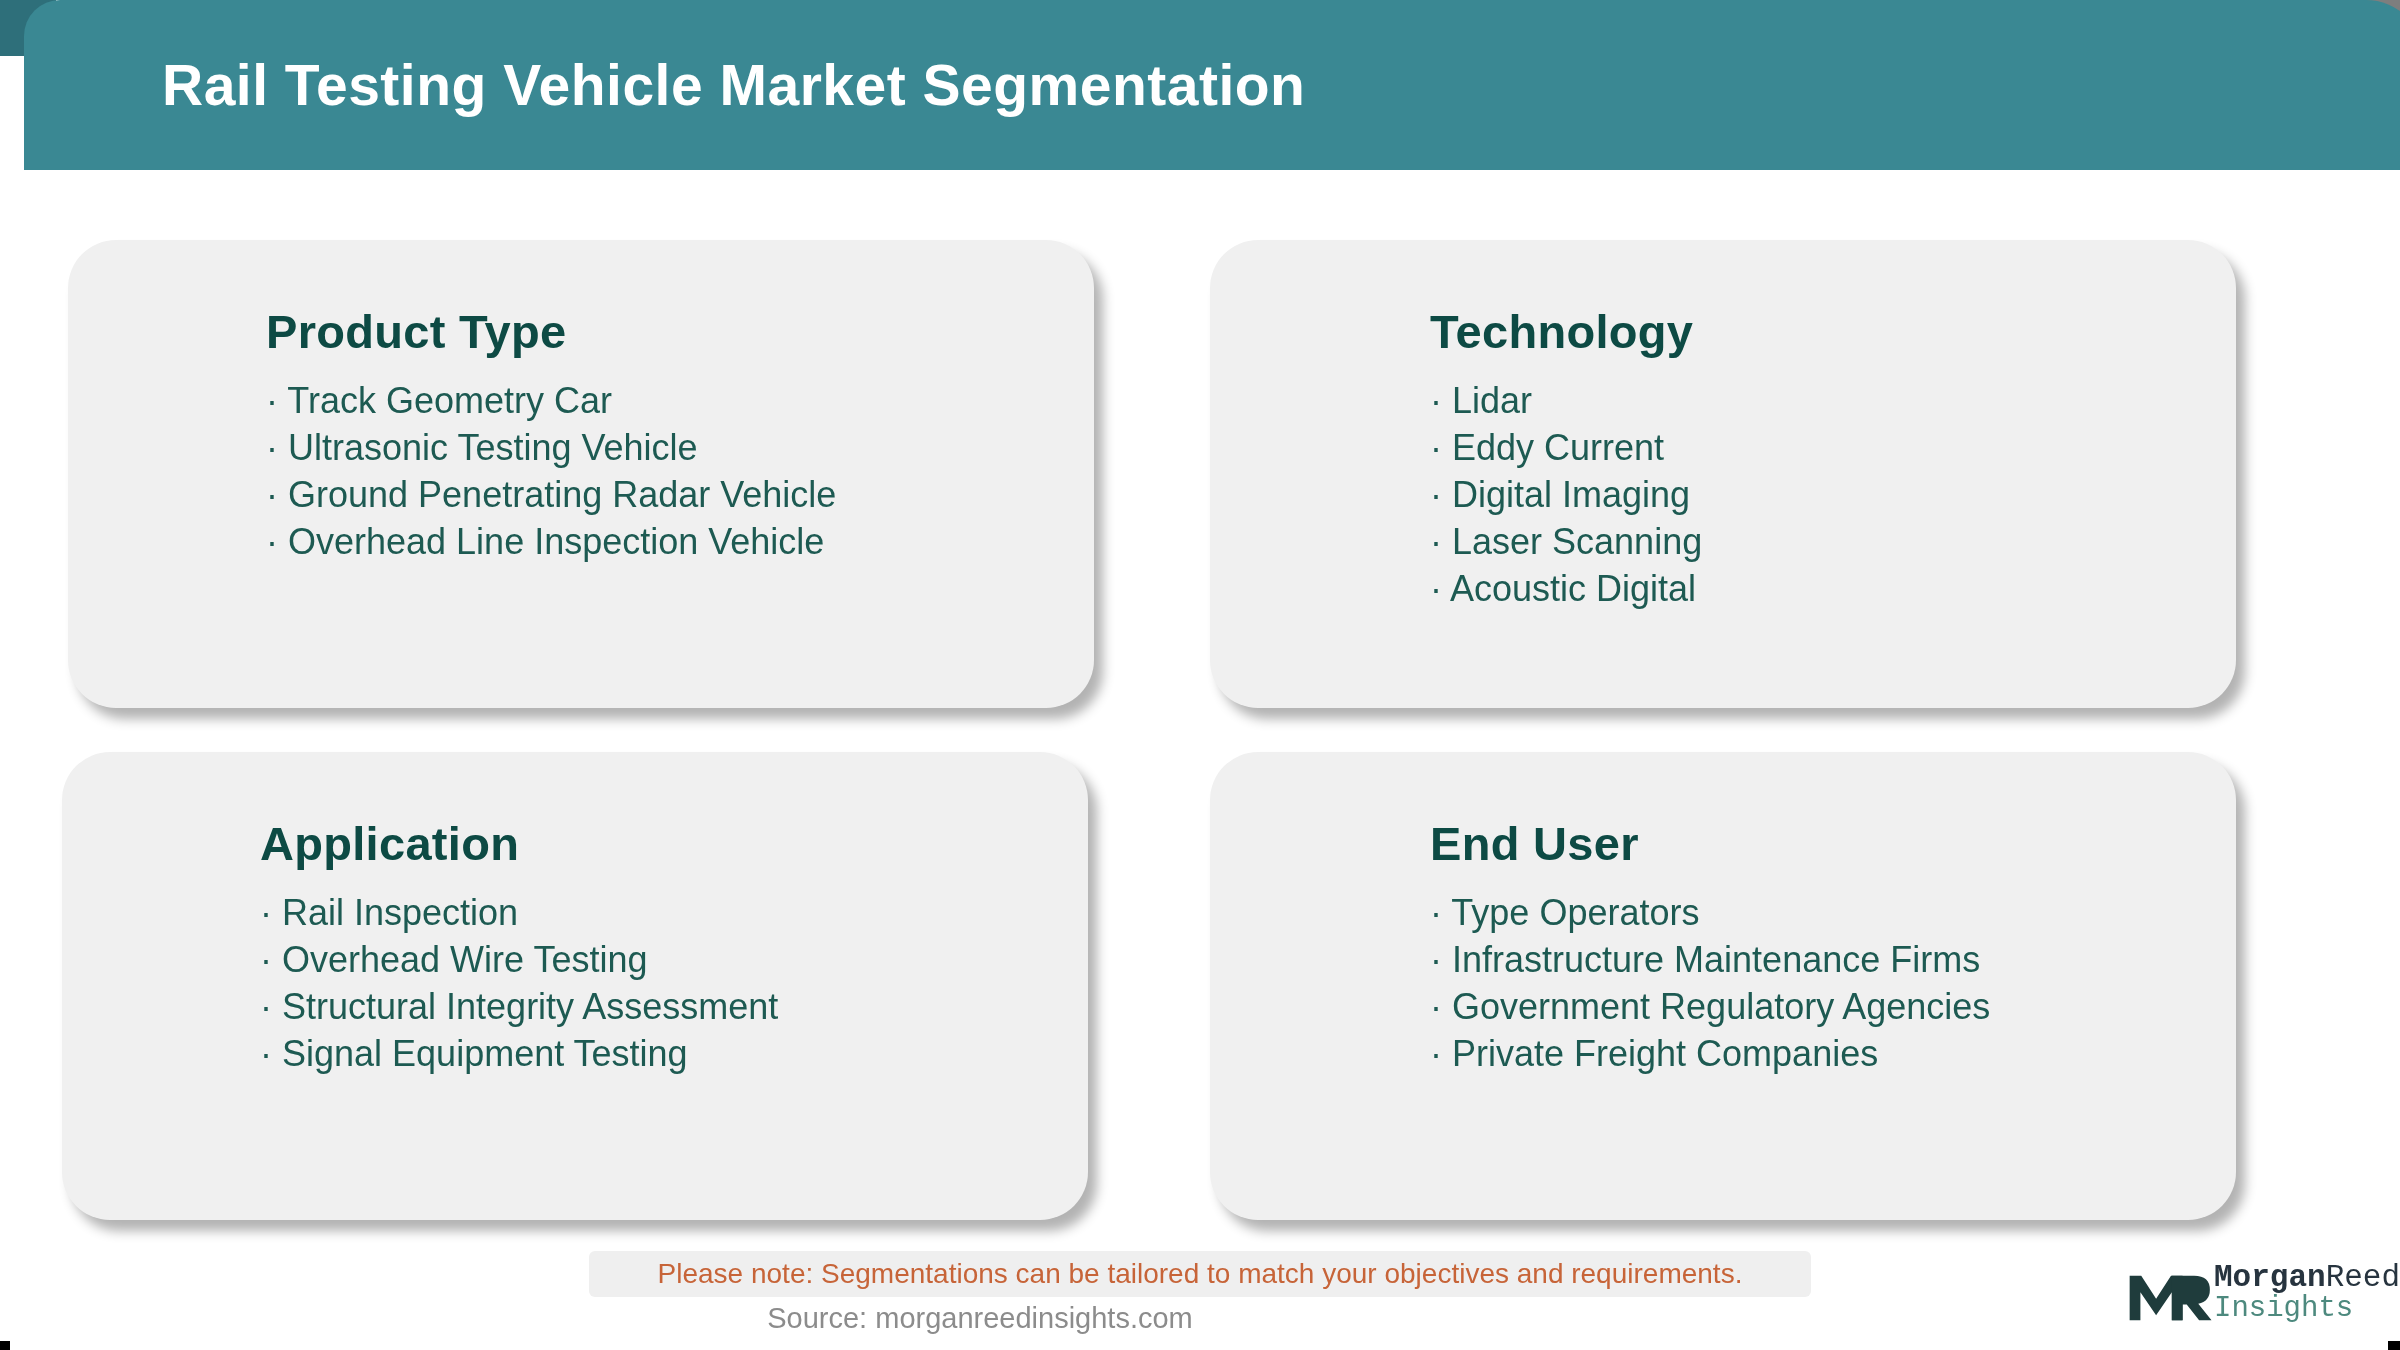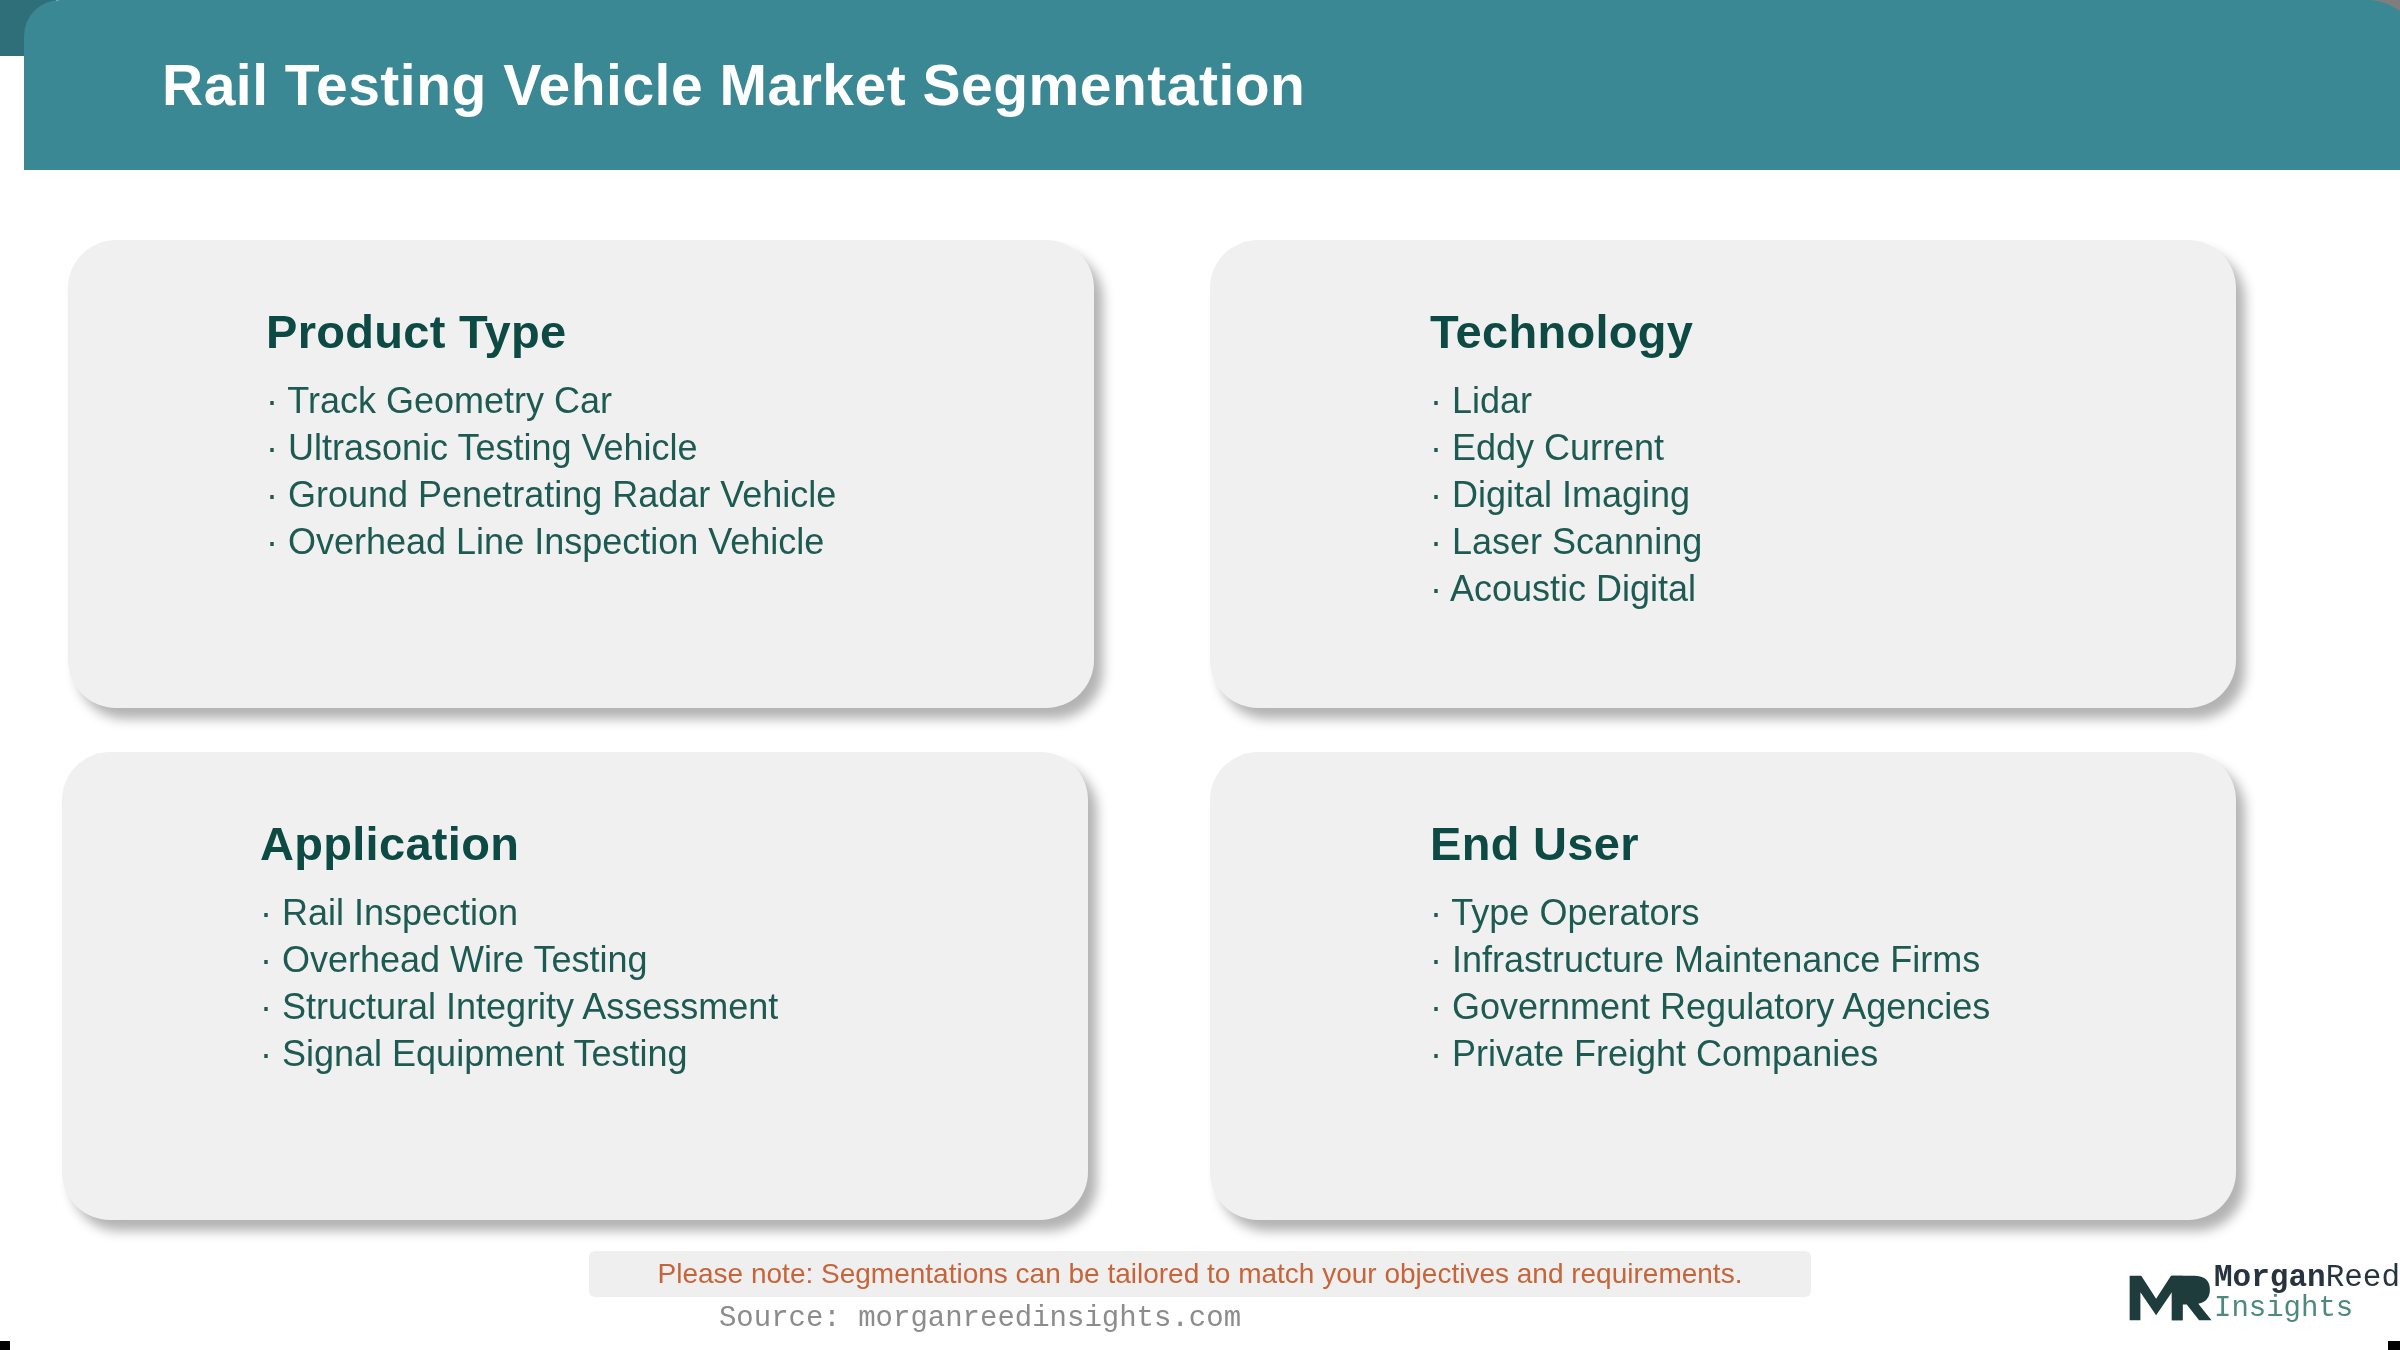--- a/index.html
+++ b/index.html
@@ -59,21 +59,21 @@
   .note-bar {
     position: absolute; left: 589px; top: 1251px; width: 1222px; height: 46px;
     background: #efefef; border-radius: 6px;
     display: flex; align-items: center; justify-content: center;
   }
   .note-bar span { color: #c76438; font-size: 28px; }
 
   
   .source {
     position: absolute; left: 0; top: 1302px; width: 1960px;
-    text-align: center; color: #8c8c8c; font-size: 29px; font-family: Liberation Mono, monospace;
+    text-align: center; color: #8c8c8c; font-size: 29px;
   }
 
   
   .logo {
     position: absolute; left: 2128px; top: 1262px;
     display: flex; align-items: center;
   }
   .logo svg { width: 86px; height: 60px; display: block; }
   .logo-text { font-family: Liberation Mono, monospace; }
   .logo-line1 { font-size: 31px; color: #27343f; line-height: 32px; }

